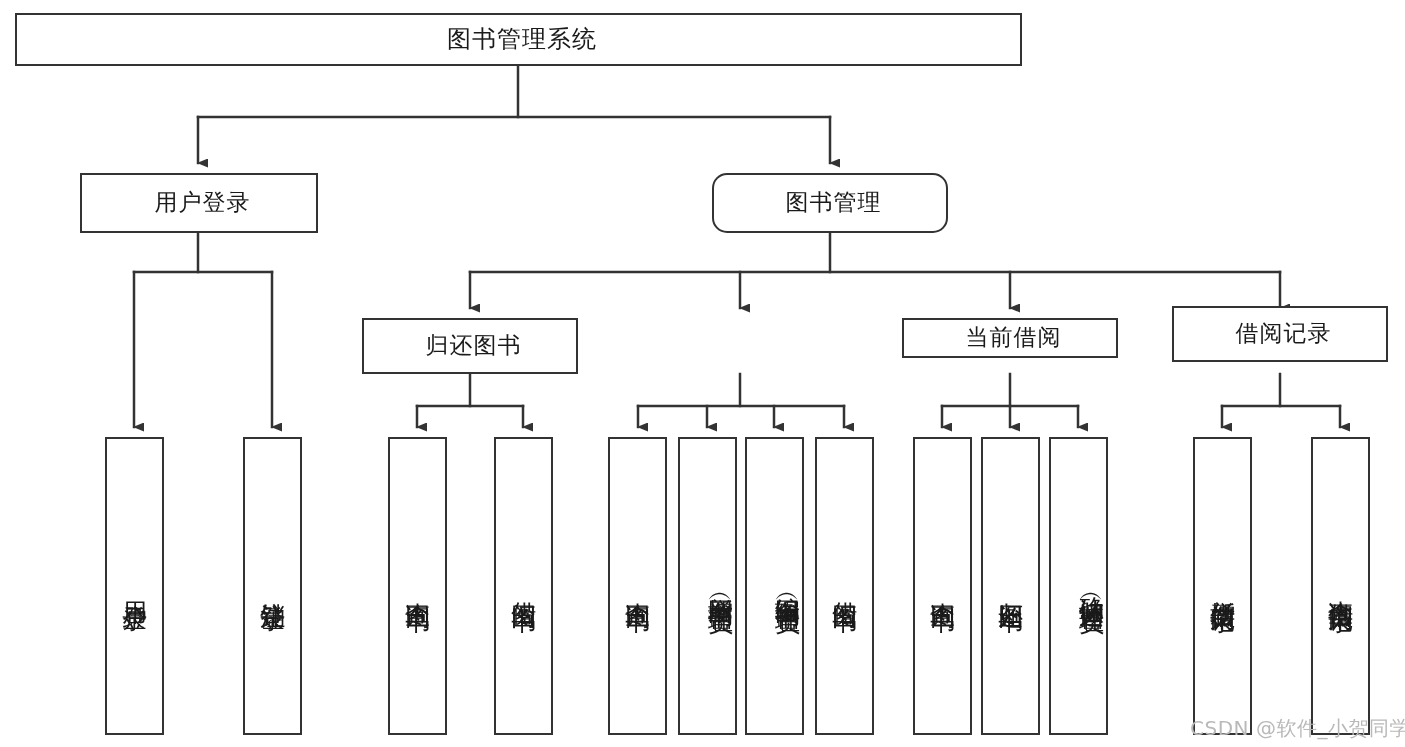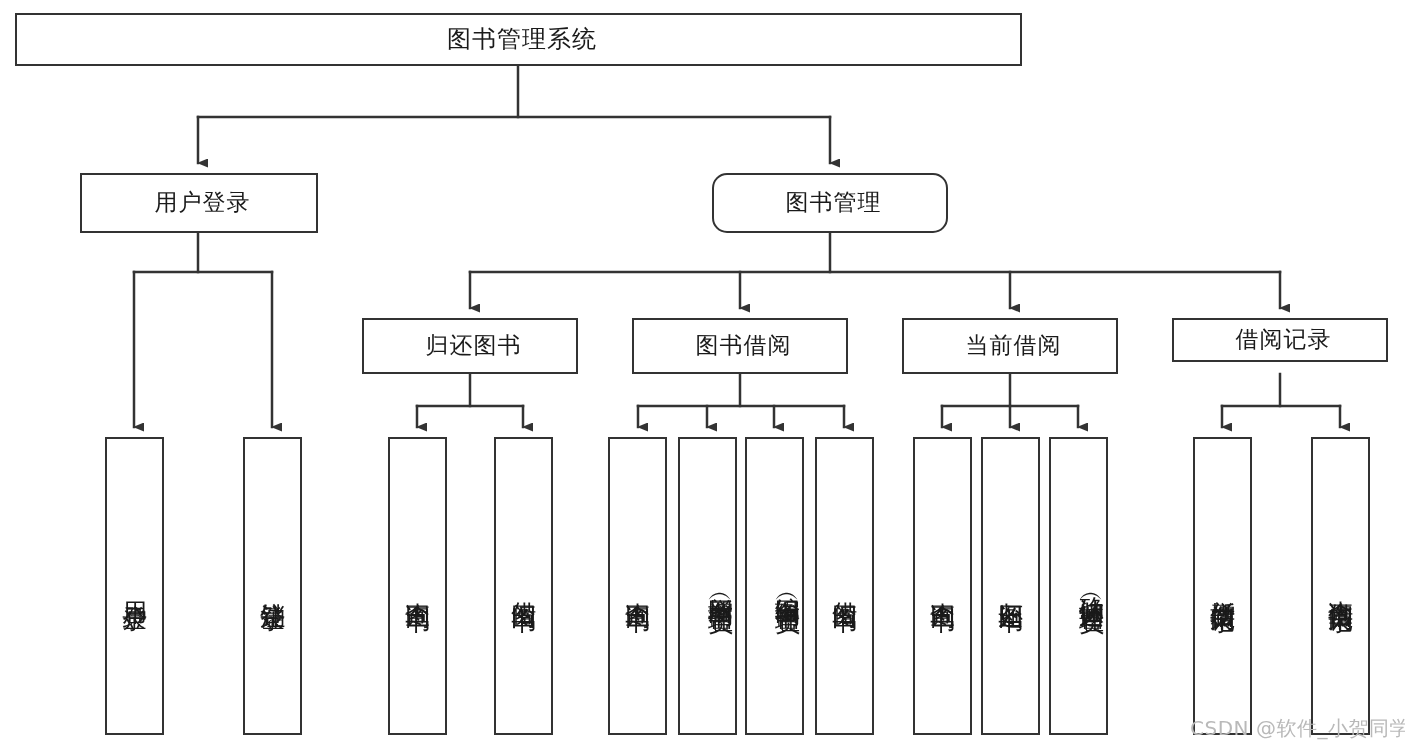--- a/index.html
+++ b/index.html
@@ -124,25 +124,24 @@
   </svg>
 
   <div class="node horiz root" style="left:15px; top:13px; width:1007px; height:53px;">图书管理系统</div>
 
   <div class="node horiz" style="left:80px; top:173px; width:238px; height:60px;">用户登录</div>
 
   <div class="node horiz" style="left:712px; top:173px; width:236px; height:60px;border-radius:15px;">图书管理</div>
 
   <div class="node horiz" style="left:362px; top:318px; width:216px; height:56px;">归还图书</div>
 
-  <div class="node horiz" style="left:632px; top:318px; width:216px; height:56px;">图书借阅</div>
 
-  <div class="node horiz" style="left:902px; top:318px; width:216px; height:56px;">当前借阅</div>
+  <div class="node horiz" style="left:902px; top:318px; width:216px; height:40px;">当前借阅</div>
 
-  <div class="node horiz" style="left:1172px; top:318px; width:216px; height:44px;">借阅记录</div>
+  <div class="node horiz" style="left:1172px; top:306px; width:216px; height:56px;">借阅记录</div>
 
   <div class="node vert" style="left:105px; top:437px; width:59px; height:298px;">用户登录</div>
 
   <div class="node vert" style="left:243px; top:437px; width:59px; height:298px;">注销登录</div>
 
   <div class="node vert" style="left:388px; top:437px; width:59px; height:298px;">查询图书</div>
 
   <div class="node vert" style="left:494px; top:437px; width:59px; height:298px;">借阅图书</div>
 
   <div class="node vert" style="left:608px; top:437px; width:59px; height:298px;">查询图书</div>

